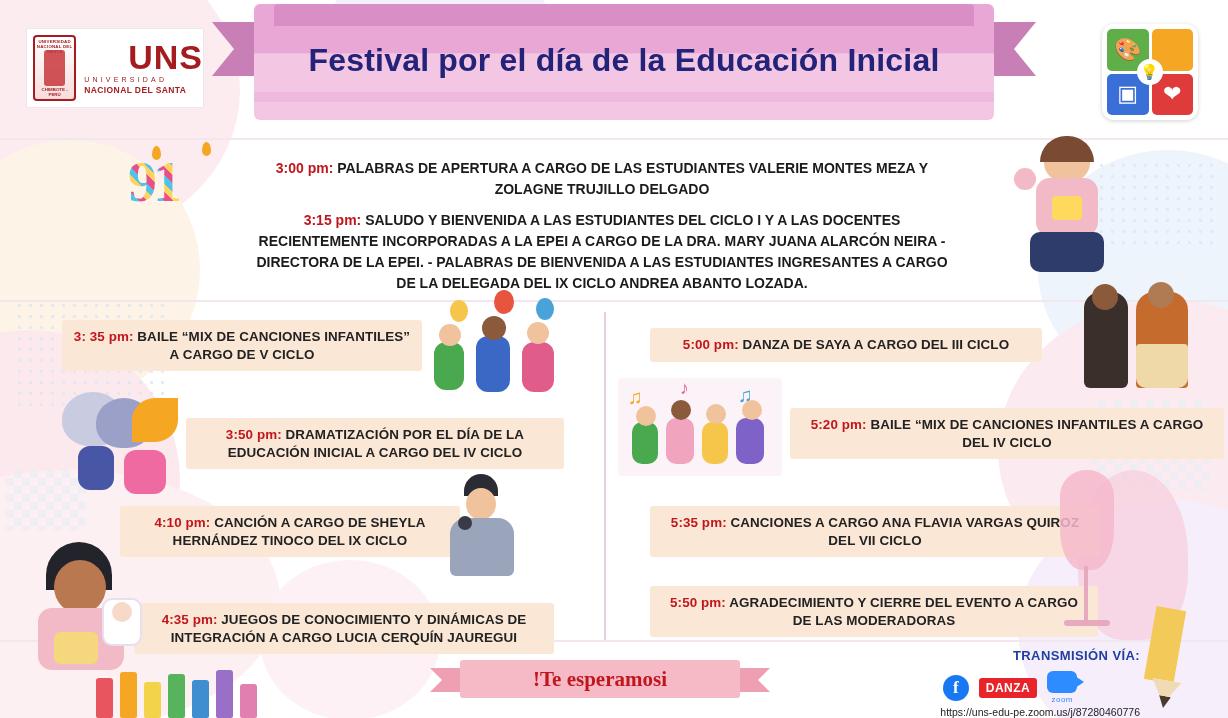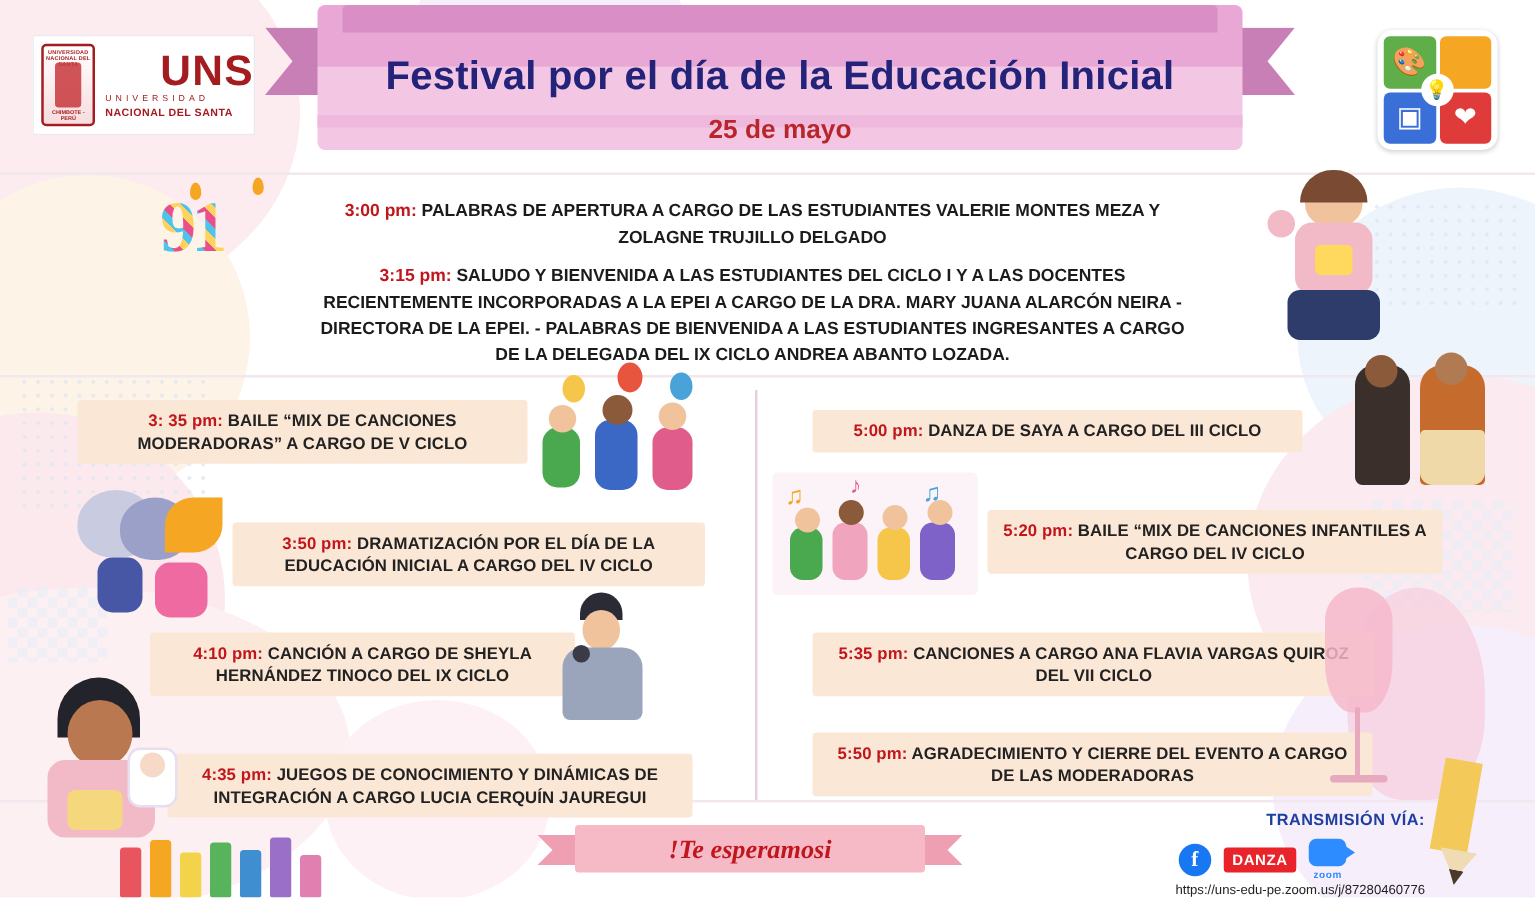--- a/index.html
+++ b/index.html
@@ -75,34 +75,34 @@
   .blk .t{color:#c0161c;}
   .top-text{position:absolute;left:252px;top:158px;width:700px;text-align:center;
      font-size:14px;font-weight:bold;line-height:1.5;color:#1b1b1b;}
   .top-text .t{color:#c0161c;}
   .top-text p{margin:0 0 10px 0;}
 
   
   .te-ribbon{position:absolute;left:430px;top:660px;width:340px;height:42px;}
   .te-main{position:absolute;left:30px;right:30px;top:0;height:38px;background:#f6b9c6;border-radius:3px;
      display:flex;align-items:center;justify-content:center;}
-  .te-main span{color:#c0161c;font-size:21px;font-style:italic;font-family:"Liberation Serif",serif;font-weight:bold;}
+  .te-main span{color:#c0161c;font-size:21px;font-family:"Liberation Serif",serif;font-weight:bold;}
   .te-tail{position:absolute;top:8px;width:36px;height:24px;background:#eea0b2;}
   .te-tail.l{left:0;clip-path:polygon(0 0,100% 0,100% 100%,0 100%,12px 50%);}
   .te-tail.r{right:0;clip-path:polygon(0 0,100% 0,calc(100% - 12px) 50%,100% 100%,0 100%);}
 
   .trans{position:absolute;left:880px;top:648px;width:260px;text-align:right;}
   .trans-title{color:#1e3fa0;font-size:13px;font-weight:bold;letter-spacing:.4px;}
   .trans-row{display:flex;align-items:center;justify-content:center;gap:10px;margin-top:8px;}
   .fb{width:26px;height:26px;border-radius:50%;background:#1877f2;color:#fff;font-size:17px;font-weight:bold;display:flex;align-items:center;justify-content:center;font-family:"Liberation Serif",serif;}
   .live{background:#e8232a;color:#fff;font-size:12px;font-weight:bold;padding:3px 7px;border-radius:3px;letter-spacing:.5px;}
   .zoombox{display:flex;flex-direction:column;align-items:center;}
   .zoomicon{width:30px;height:22px;border-radius:6px;background:#2d8cff;position:relative;}
   .zoomicon:after{content:"";position:absolute;right:-7px;top:5px;border-top:6px solid transparent;border-bottom:6px solid transparent;border-left:9px solid #2d8cff;}
-  .zoomlbl{font-size:8px;color:#2d8cff;font-weight:bold;margin-top:2px;letter-spacing:.5px;}
+  .zoomlbl{font-size:8px;color:#2d8cff;font-weight:normal;margin-top:2px;letter-spacing:.5px;}
   .zurl{margin-top:2px;font-size:10.5px;color:#222;line-height:1.25;}
 
   
   .art{position:absolute;}
   .candle-91{left:128px;top:148px;width:118px;height:72px;}
   .c91{font-size:58px;font-weight:bold;font-family:"Liberation Serif",serif;
      background:repeating-linear-gradient(45deg,#e94f8a 0 6px,#ffd25e 6px 12px,#4fc3e9 12px 18px);
      -webkit-background-clip:text;background-clip:text;color:transparent;letter-spacing:-4px;}
   .flame{position:absolute;width:9px;height:14px;border-radius:50% 50% 50% 50%/60% 60% 40% 40%;background:#f5a623;}
 
@@ -158,55 +158,54 @@
   </div>
 </div>
 
 <div class="ribbon-wrap">
   <div class="ribbon-tail l"></div>
   <div class="ribbon-tail r"></div>
   <div class="ribbon-main"></div>
   <div class="ribbon-top-stripe"></div>
   <div class="ribbon-gloss"></div>
   <div class="hdr-title">Festival por el día de la Educación Inicial</div>
-  <div class="hdr-sub">25 de mayo</div>
 </div>
 
 <div class="iconcard">
   <div class="grid">
     <div class="ic ic1">🎨</div>
     <div class="ic ic2"></div>
     <div class="ic ic3">▣</div>
     <div class="ic ic4">❤</div>
   </div>
   <div class="icbulb">💡</div>
 </div>
 
 <div class="top-text">
   <p><span class="t">3:00 pm:</span><span> PALABRAS DE APERTURA A CARGO DE LAS ESTUDIANTES VALERIE MONTES MEZA Y ZOLAGNE TRUJILLO DELGADO</span></p>
   <p><span class="t">3:15 pm:</span><span> SALUDO Y BIENVENIDA A LAS ESTUDIANTES DEL CICLO I Y A LAS DOCENTES RECIENTEMENTE INCORPORADAS A LA EPEI A CARGO DE LA DRA. MARY JUANA ALARCÓN NEIRA - DIRECTORA DE LA EPEI.  - PALABRAS DE BIENVENIDA A LAS ESTUDIANTES INGRESANTES A CARGO DE LA DELEGADA DEL IX CICLO ANDREA ABANTO LOZADA.</span></p>
 </div>
 
 <div class="blk" style="left:62px;top:320px;width:360px;">
-  <span class="t">3: 35 pm:</span><span> BAILE “MIX DE CANCIONES MODERADORAS” A CARGO DE V CICLO</span>
+  <span class="t">3: 35 pm:</span><span> BAILE “MIX DE CANCIONES INFANTILES” A CARGO DE V CICLO</span>
 </div>
 <div class="blk" style="left:186px;top:418px;width:378px;">
   <span class="t">3:50 pm:</span><span> DRAMATIZACIÓN POR EL DÍA DE LA EDUCACIÓN INICIAL A CARGO DEL IV CICLO</span>
 </div>
 <div class="blk" style="left:120px;top:506px;width:340px;">
   <span class="t">4:10 pm:</span><span> CANCIÓN A CARGO DE SHEYLA HERNÁNDEZ TINOCO DEL IX CICLO</span>
 </div>
 <div class="blk" style="left:134px;top:603px;width:420px;">
   <span class="t">4:35 pm:</span><span> JUEGOS DE CONOCIMIENTO Y DINÁMICAS DE INTEGRACIÓN A CARGO LUCIA CERQUÍN JAUREGUI</span>
 </div>
 
 <div class="blk" style="left:650px;top:328px;width:392px;">
   <span class="t">5:00 pm:</span><span> DANZA DE SAYA A CARGO DEL III CICLO</span>
 </div>
-<div class="blk" style="left:790px;top:408px;width:364px;">
+<div class="blk" style="left:790px;top:408px;width:434px;">
   <span class="t">5:20 pm:</span><span> BAILE “MIX DE CANCIONES INFANTILES A CARGO DEL IV CICLO</span>
 </div>
 <div class="blk" style="left:650px;top:506px;width:450px;">
   <span class="t">5:35 pm:</span><span> CANCIONES A CARGO ANA FLAVIA VARGAS QUIROZ DEL VII CICLO</span>
 </div>
 <div class="blk" style="left:650px;top:586px;width:448px;">
   <span class="t">5:50 pm:</span><span>  AGRADECIMIENTO Y CIERRE DEL EVENTO A CARGO DE LAS MODERADORAS</span>
 </div>
 
 <div class="art candle-91">

